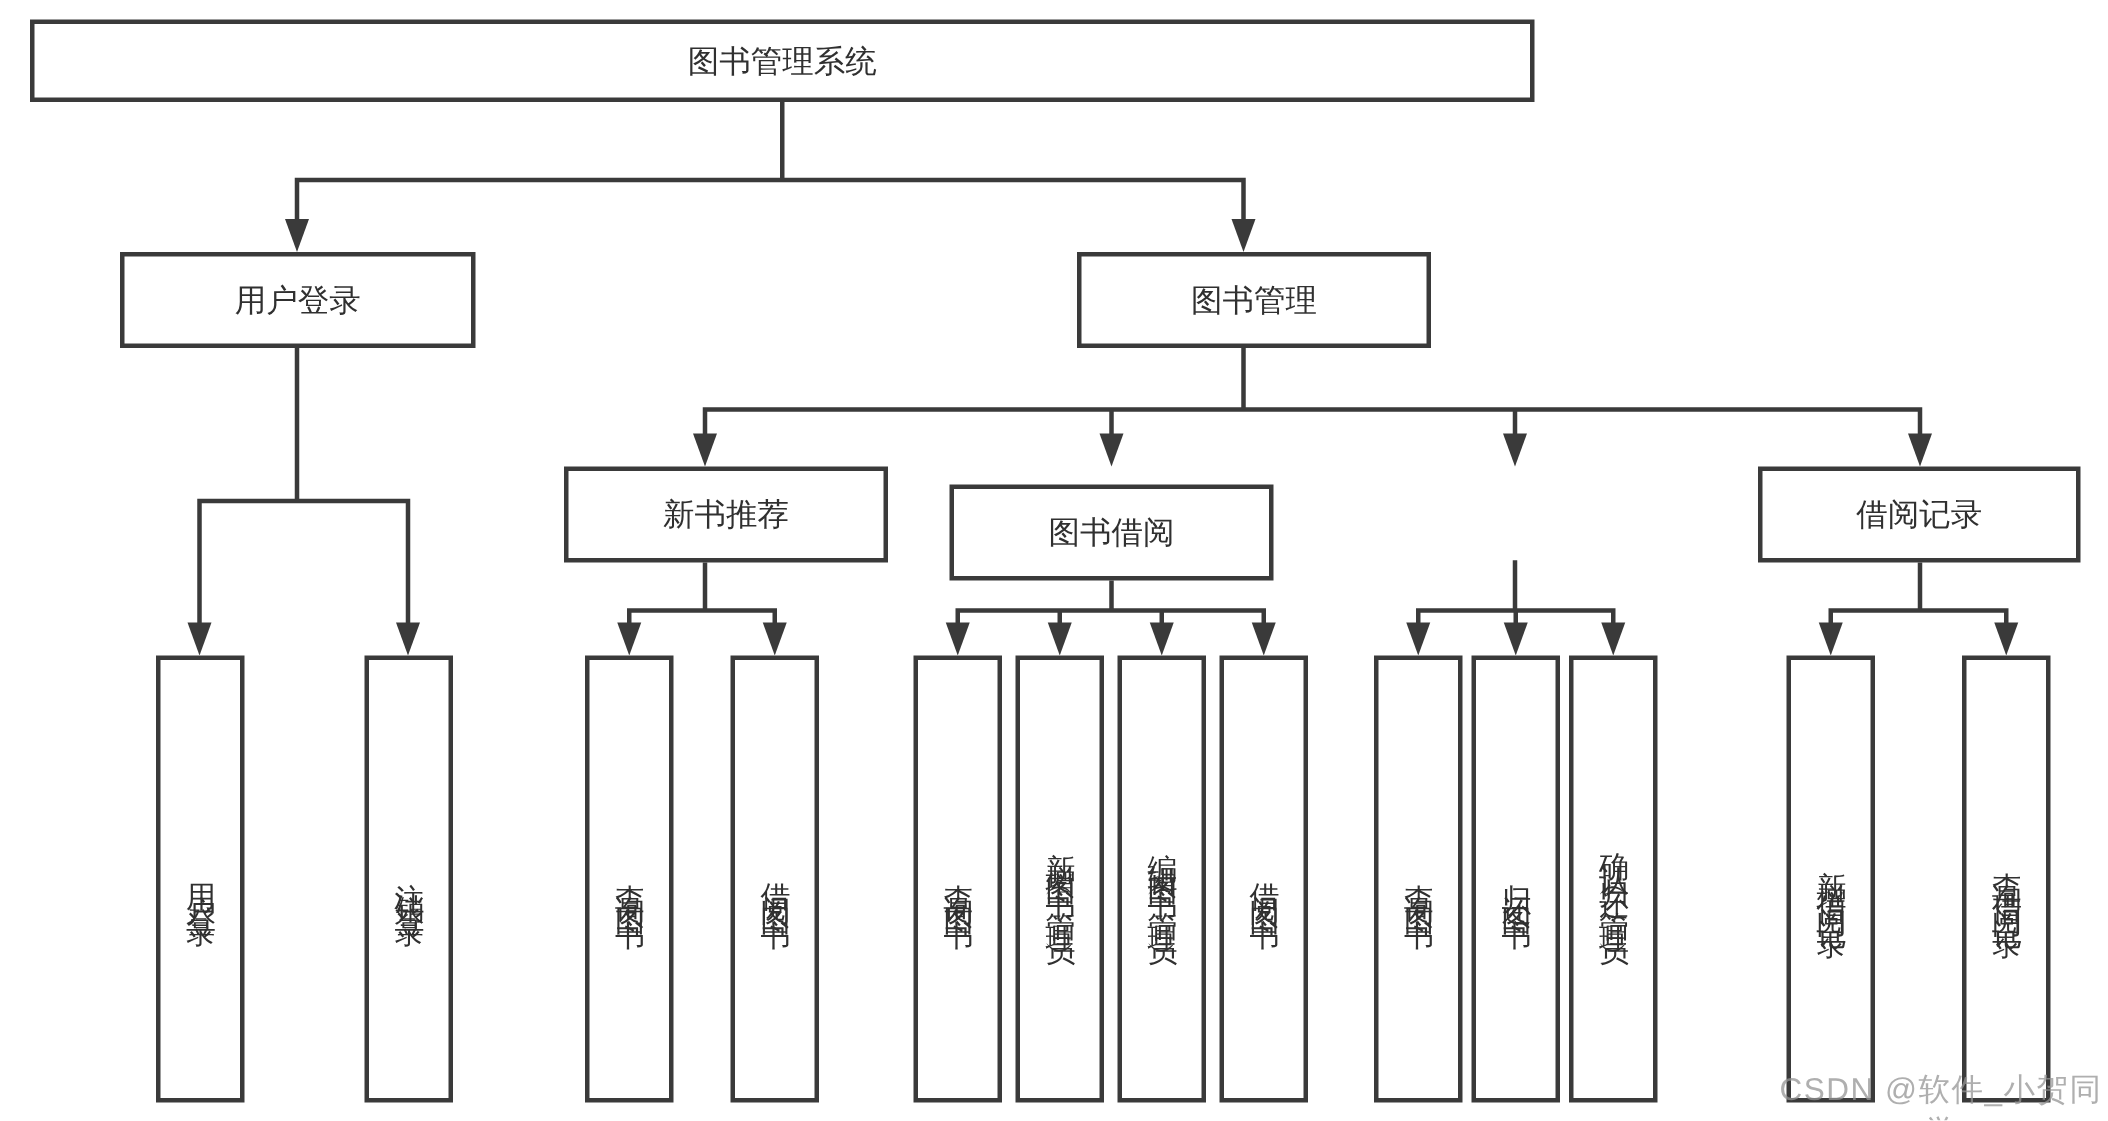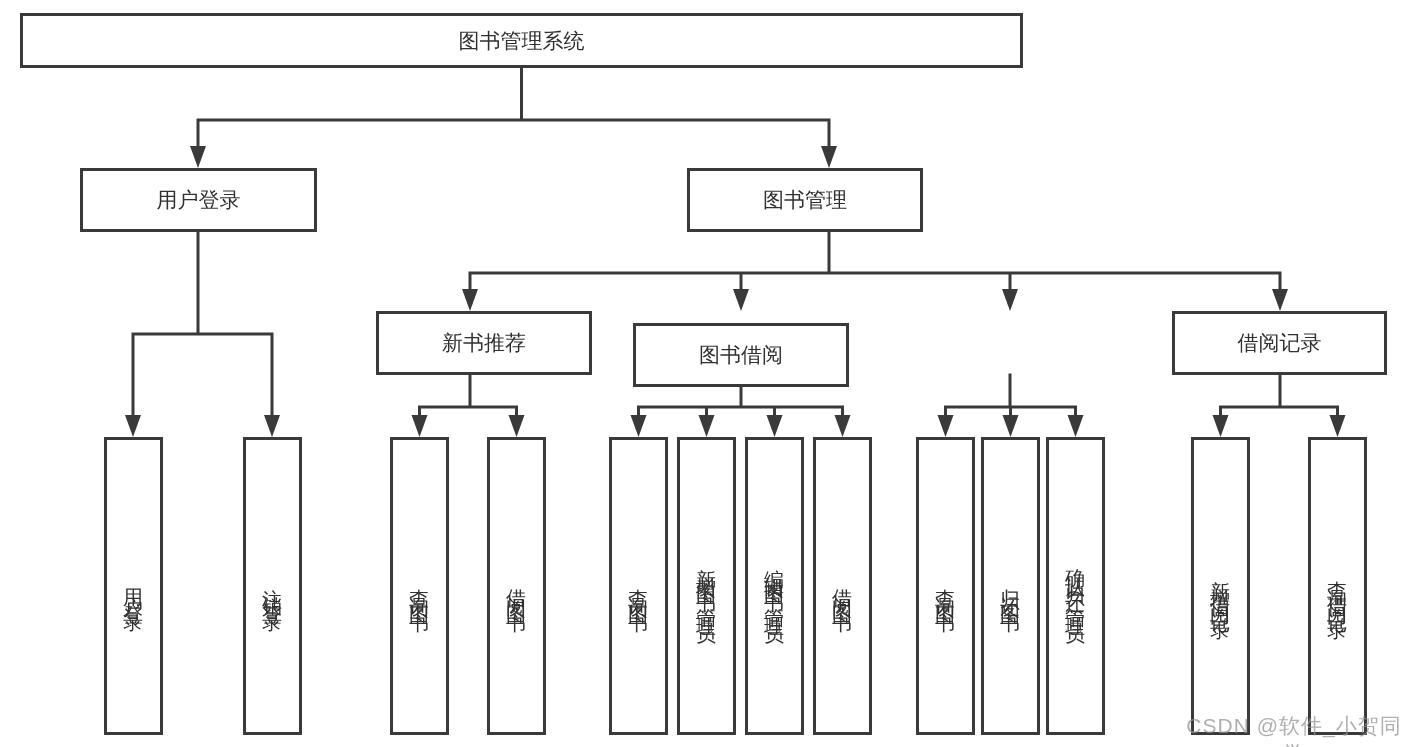--- a/index.html
+++ b/index.html
@@ -65,21 +65,21 @@
       <polygon points="1010.5,437 1002.5,415 1018.5,415"></polygon>
       <polygon points="1075.5,437 1067.5,415 1083.5,415"></polygon>
       <polygon points="1220.5,437 1212.5,415 1228.5,415"></polygon>
       <polygon points="1337.5,437 1329.5,415 1345.5,415"></polygon>
     </g>
   </svg>
 
   <div class="node" style="left:20px; top:13px; width:1003px; height:55px;">图书管理系统</div>
 
   <div class="node" style="left:80px; top:168px; width:237px; height:64px;">用户登录</div>
-  <div class="node" style="left:687px; top:168px; width:236px; height:64px;">图书管理</div>
+  <div class="node" style="left:718px; top:168px; width:236px; height:64px;">图书管理</div>
 
   <div class="node" style="left:376px; top:311px; width:216px; height:64px;">新书推荐</div>
   <div class="node" style="left:633px; top:311px; width:216px; height:64px;margin-top:12px;">图书借阅</div>
   <div class="node" style="left:1172px; top:311px; width:215px; height:64px;">借阅记录</div>
 
   <div class="node leaf" style="left:104px; top:437px; width:59px; height:298px;">用户登录</div>
   <div class="node leaf" style="left:243px; top:437px; width:59px; height:298px;">注销登录</div>
 
   <div class="node leaf" style="left:390px; top:437px; width:59px; height:298px;">查询图书</div>
   <div class="node leaf" style="left:487px; top:437px; width:59px; height:298px;">借阅图书</div>

